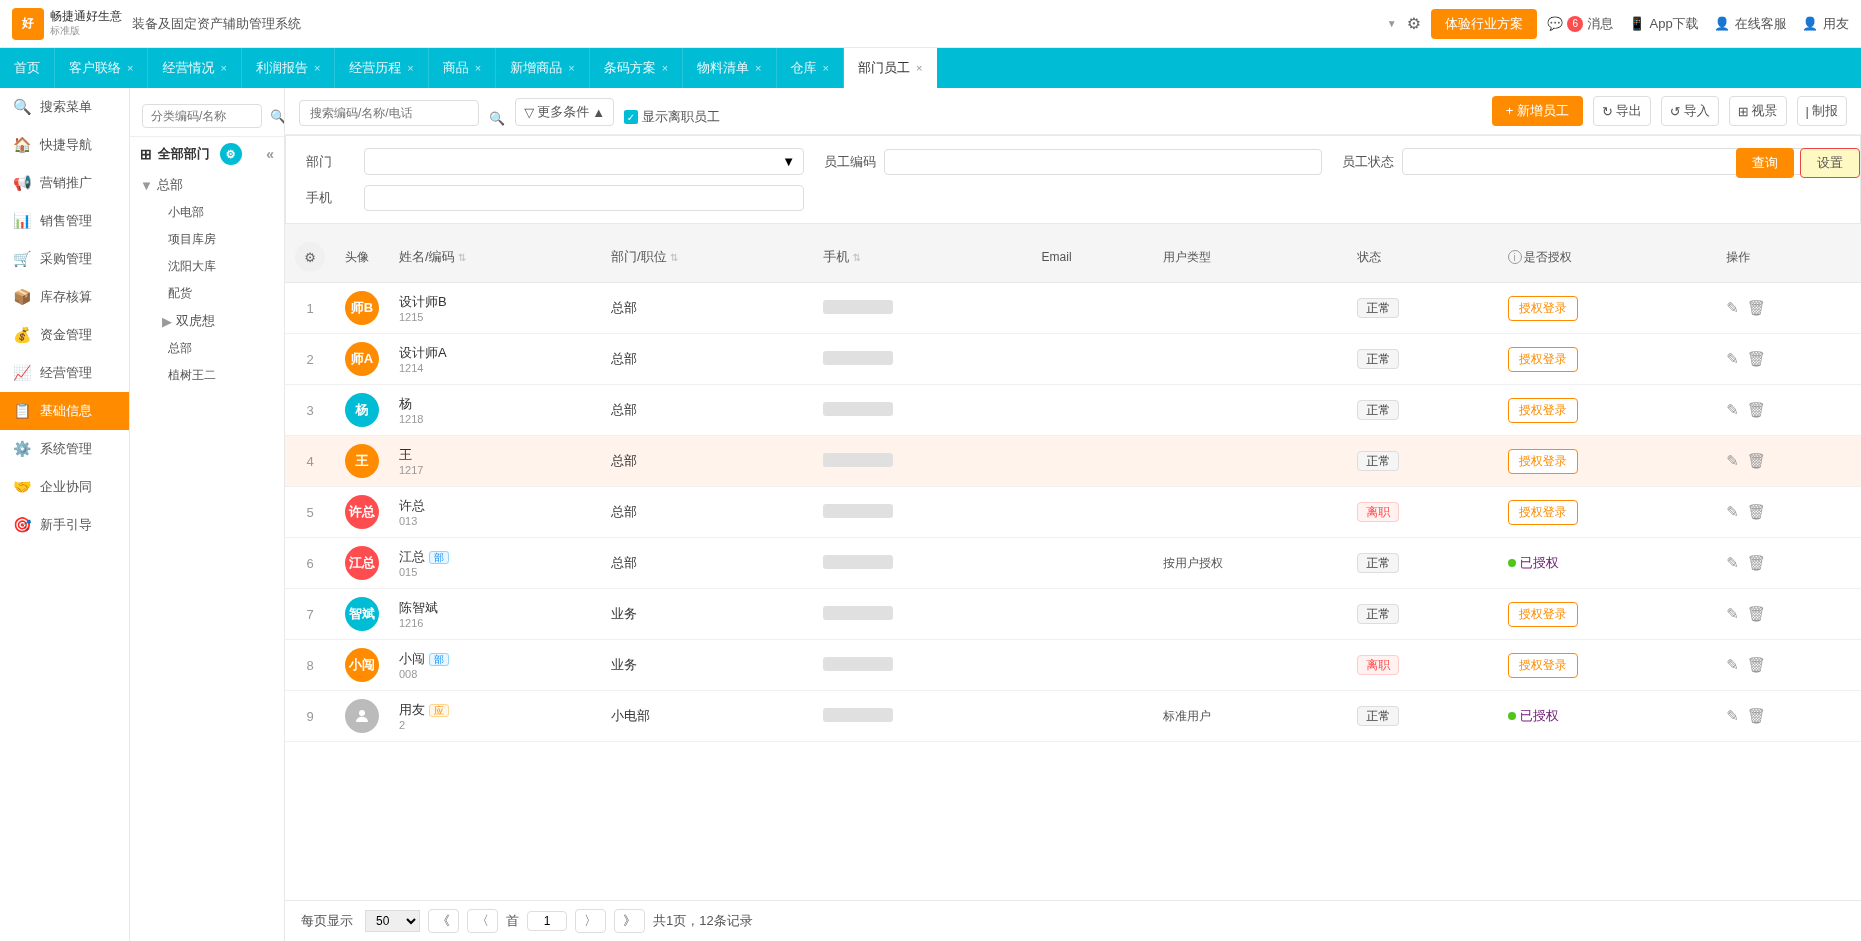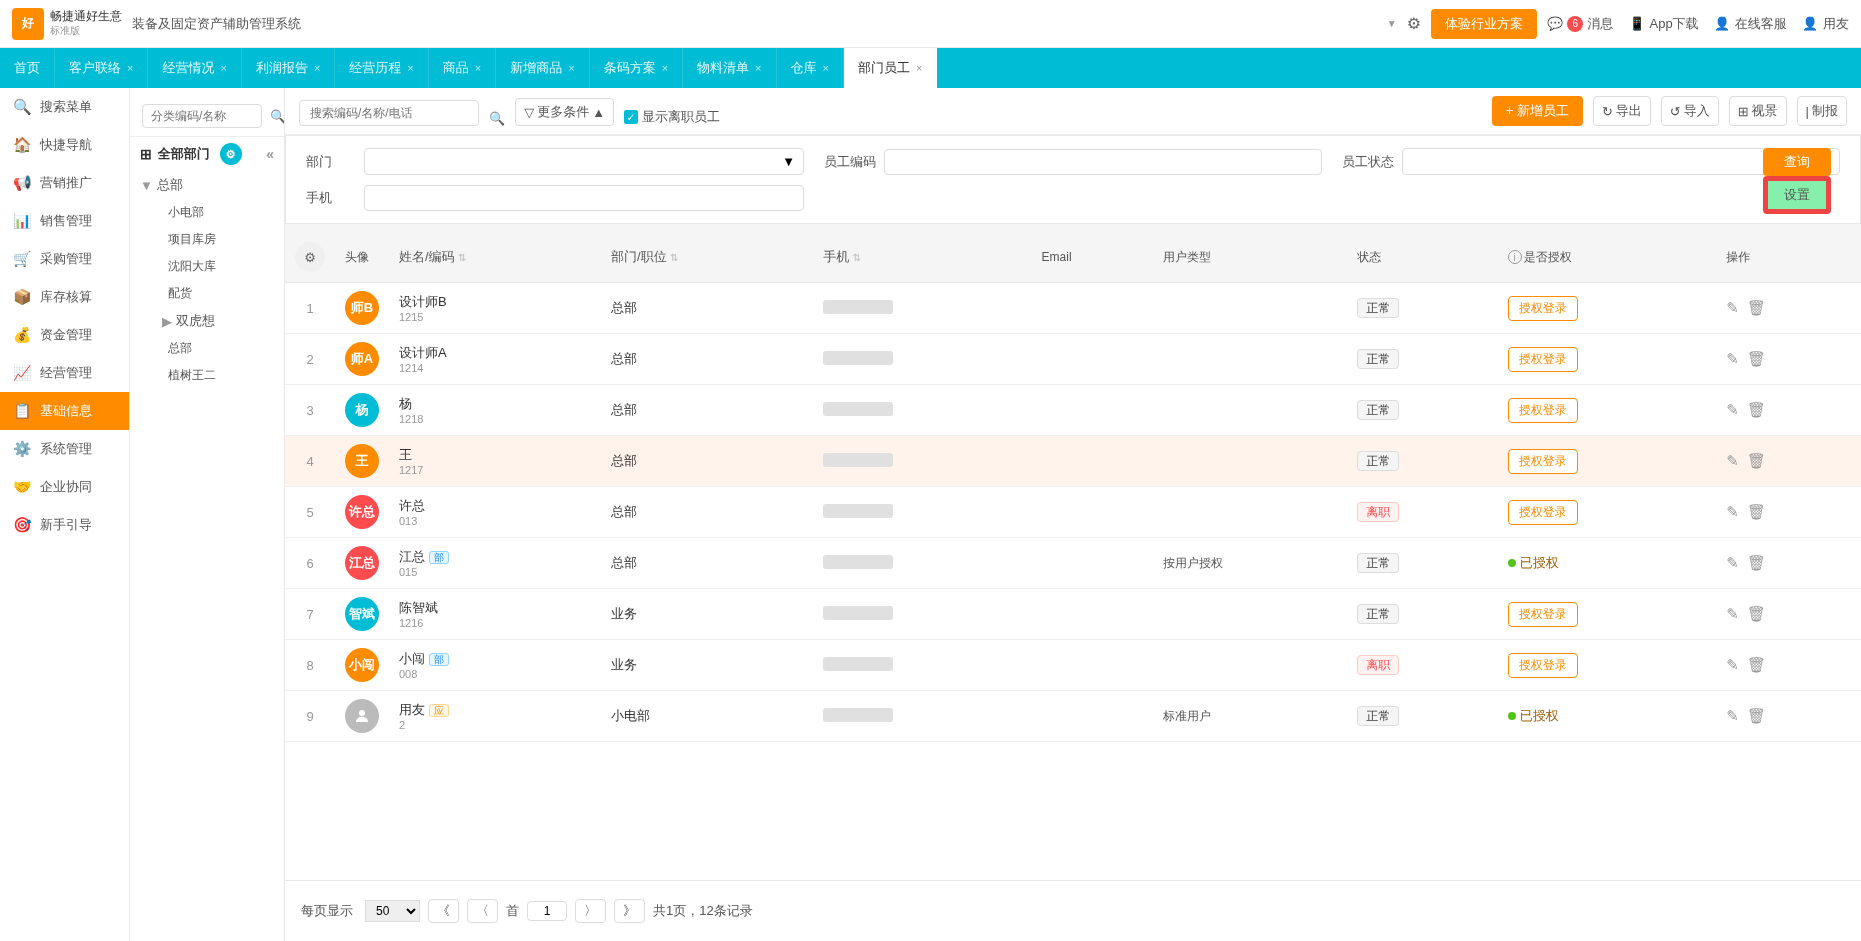--- a/index.html
+++ b/index.html
@@ -66,49 +66,49 @@
     .spacer { flex: 1; }
     .add-employee-btn { background: #ff8c00; color: white; border: none; border-radius: 4px; padding: 6px 14px; cursor: pointer; font-size: 13px; display: flex; align-items: center; gap: 4px; }
     .export-btn, .import-btn, .view-btn, .print-btn { display: flex; align-items: center; gap: 3px; color: #555; cursor: pointer; font-size: 12px; padding: 5px 8px; border: 1px solid #ddd; border-radius: 4px; }
 
     
     .filter-form { background: #fff; border: 1px solid #e8e8e8; margin: 0; padding: 12px 20px; display: grid; grid-template-columns: 1fr 1fr 1fr; gap: 10px 20px; position: relative; }
     .filter-row { display: flex; align-items: center; gap: 8px; }
     .filter-label { color: #555; font-size: 13px; white-space: nowrap; min-width: 50px; }
     .filter-select { border: 1px solid #ddd; border-radius: 4px; padding: 5px 8px; font-size: 12px; flex: 1; outline: none; background: white; display: flex; align-items: center; justify-content: space-between; cursor: pointer; }
     .filter-input { border: 1px solid #ddd; border-radius: 4px; padding: 5px 8px; font-size: 12px; flex: 1; outline: none; }
-    .filter-actions { position: absolute; right: 29px; top: 12px; display: flex; flex-direction: column; }
+    .filter-actions { position: absolute; right: 0; top: 12px; display: flex; flex-direction: row; gap: 6px; }
     .query-btn { background: #ff8c00; color: white; border: none; border-radius: 4px; padding: 5px 16px; cursor: pointer; font-size: 13px; }
-    .reset-btn { background: #86efac; color: #555; border: 5px solid #ef4444; border-radius: 4px; padding: 5px 16px; cursor: pointer; font-size: 13px; }
+    .reset-btn { background: #fef9c3; color: #555; border: 1px solid #ef4444; border-radius: 4px; padding: 5px 16px; cursor: pointer; font-size: 13px; }
 
     
     .table-container { flex: 1; overflow: auto; background: #fff; margin-top: 8px; }
     table { width: 100%; border-collapse: collapse; }
     thead tr { background: #f5f5f5; }
     th { padding: 10px 10px; text-align: left; font-size: 12px; color: #555; border-bottom: 1px solid #e8e8e8; white-space: nowrap; font-weight: normal; }
     td { padding: 8px 10px; border-bottom: 1px solid #f0f0f0; font-size: 13px; color: #333; vertical-align: middle; }
     tr.highlighted { background: #fff3eb; }
     .avatar-circle { width: 34px; height: 34px; border-radius: 50%; display: flex; align-items: center; justify-content: center; color: white; font-size: 13px; font-weight: bold; flex-shrink: 0; }
     .status-normal { color: #404040; font-size: 12px; border: 1px solid #ddd; border-radius: 4px; padding: 2px 8px; background: #f5f5f5; margin-top: 28px; }
     .status-resigned { color: #ff4d4f; font-size: 12px; border: 1px solid #ffccc7; border-radius: 4px; padding: 2px 8px; background: #fff2f0; }
     .auth-btn { border: 1px solid #ff8c00; color: #ff8c00; background: #fff; border-radius: 4px; padding: 3px 10px; cursor: pointer; font-size: 12px; white-space: nowrap; }
-    .authorized-dot { display: flex; align-items: center; gap: 4px; color: #a16207; font-size: 12px; }
+    .authorized-dot { display: flex; align-items: center; gap: 4px; color: #701a75; font-size: 12px; }
     .dot-green { width: 8px; height: 8px; border-radius: 50%; background: #52c41a; }
     .phone-blur { width: 70px; height: 14px; background: #e0e0e0; border-radius: 3px; display: inline-block; }
     .op-btns { display: flex; gap: 8px; align-items: center; }
     .op-btn { color: #999; cursor: pointer; font-size: 15px; }
     .name-code { display: flex; flex-direction: column; }
     .emp-name { font-size: 13px; color: #333; }
     .emp-code { font-size: 11px; color: #999; }
     .tag-blue { background: #e6f7ff; color: #1890ff; border: 1px solid #91d5ff; border-radius: 3px; padding: 0 4px; font-size: 10px; margin-left: 4px; }
     .tag-orange { background: #fff7e6; color: #ff8c00; border: 1px solid #ffd591; border-radius: 3px; padding: 0 4px; font-size: 10px; margin-left: 4px; }
     .user-type { color: #555; font-size: 12px; }
 
     
-    .pagination { background: #fff; padding: 18px 16px; display: flex; align-items: center; gap: 8px; border-top: 1px solid #e8e8e8; font-size: 12px; color: #555; }
+    .pagination { background: #fff; padding: 8px 16px; display: flex; align-items: center; gap: 8px; border-top: 1px solid #e8e8e8; font-size: 12px; color: #555; }
     .pagination .page-size-label { margin-right: 4px; }
     .page-size-select { border: 1px solid #ddd; border-radius: 0; padding: 2px 6px; font-size: 12px; outline: none; }
     .page-nav-btn { border: 1px solid #ddd; border-radius: 4px; padding: 2px 8px; cursor: pointer; background: #fff; color: #555; font-size: 13px; }
     .page-input { border: 1px solid #ddd; border-radius: 4px; padding: 2px 6px; width: 40px; text-align: center; font-size: 12px; outline: none; }
 
     
     .gear-settings { width: 22px; height: 22px; background: #00bcd4; border-radius: 50%; display: flex; align-items: center; justify-content: center; color: white; font-size: 11px; cursor: pointer; }
 
     .sort-icon { color: #bbb; font-size: 10px; cursor: pointer; }
 

